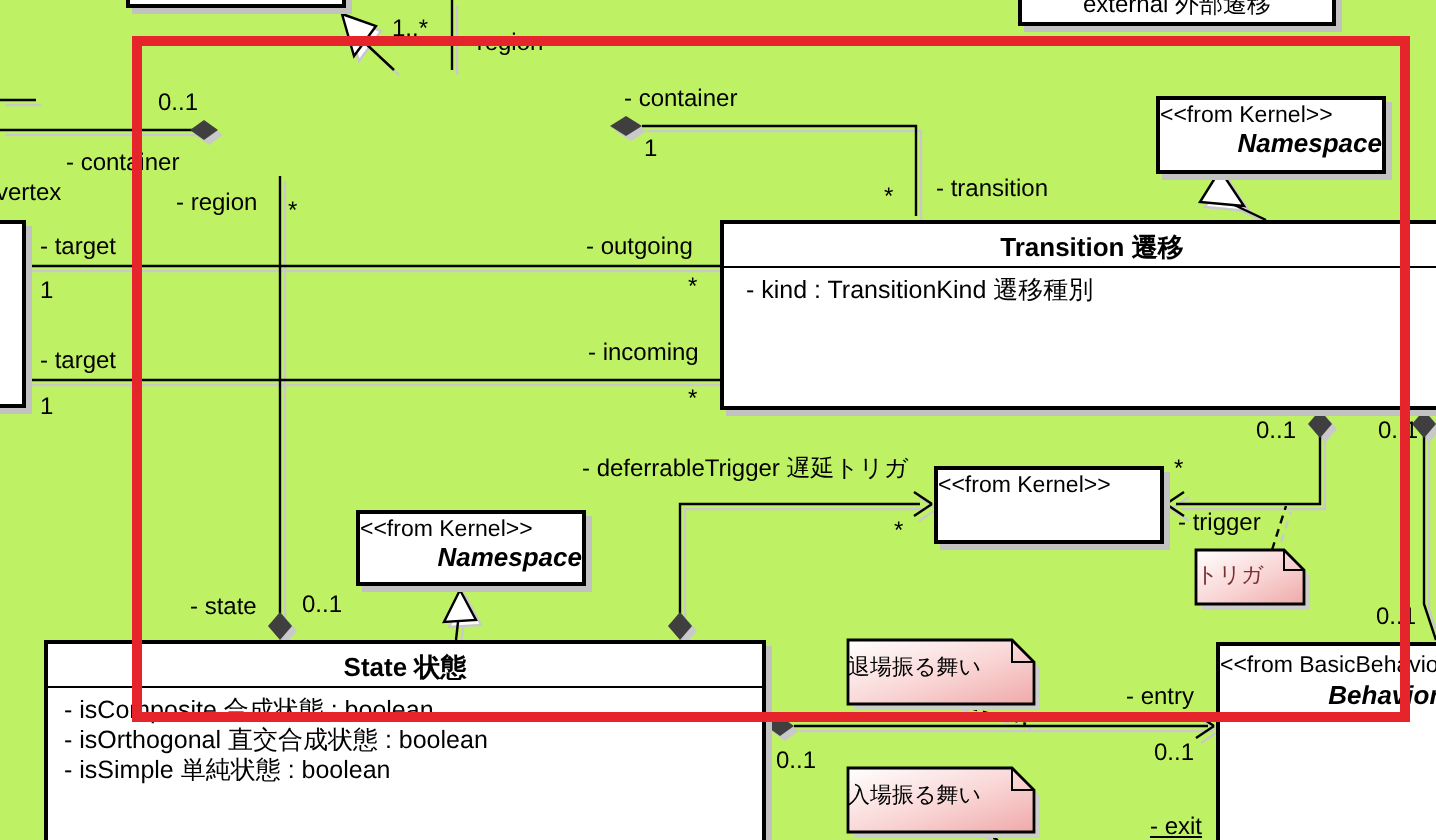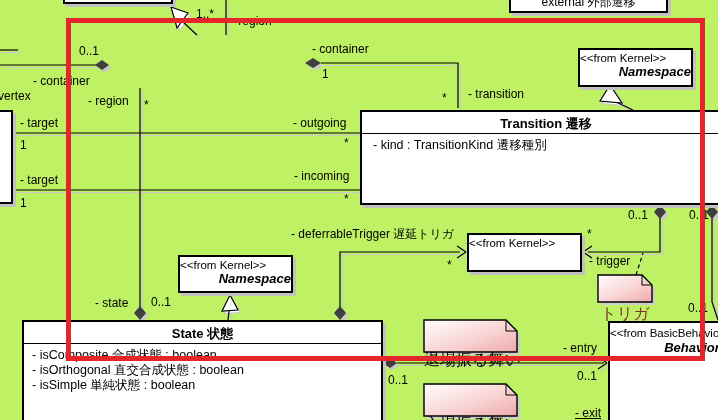--- a/index.html
+++ b/index.html
@@ -7,21 +7,21 @@
           font-family:"Liberation Sans","DejaVu Sans",sans-serif;color:#000;}
   svg.layer{position:absolute;left:0;top:0;z-index:1;}
   .clsbox{position:absolute;background:#fff;border:2px solid #000;box-shadow:3px 3px 0 #c2c2c2;z-index:2;box-sizing:border-box;}
   .cls-title{font-weight:bold;font-size:13px;text-align:center;padding-top:3px;height:18px;white-space:nowrap;overflow:hidden;}
   .sep{border-bottom:1.5px solid #000;}
   .stereo{font-size:11.5px;text-align:left;white-space:nowrap;padding-top:2px;}
   .bi{font-weight:bold;font-style:italic;font-size:13px;text-align:right;white-space:nowrap;}
   .attrs{font-size:12.5px;padding:4px 0 0 8px;}
   .attr-line{height:15px;line-height:15px;white-space:nowrap;}
   .elbl{position:absolute;font-size:12px;line-height:13px;white-space:nowrap;z-index:3;}
-  .note-text{position:absolute;font-size:16px;text-align:center;z-index:3;white-space:nowrap;margin-top:24px;}
+  .note-text{position:absolute;font-size:11px;text-align:left;z-index:3;white-space:nowrap;}
   #red-box{position:absolute;border:5px solid #e5252b;z-index:10;pointer-events:none;}
   #labels{position:absolute;left:0;top:0;z-index:3;}
 </style>
 </head>
 <body>
 
 <div id="canvas">
 
   <svg class="layer" width="718" height="420" viewBox="0 0 718 420">
     <defs>

